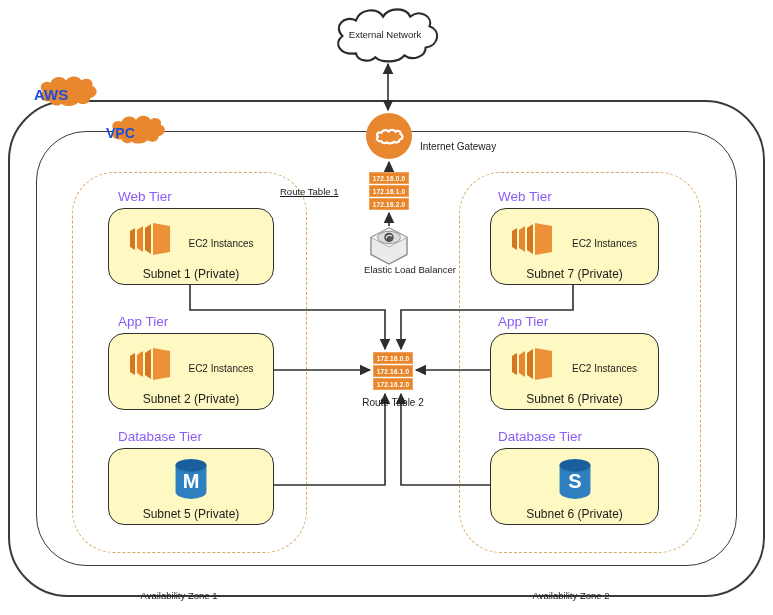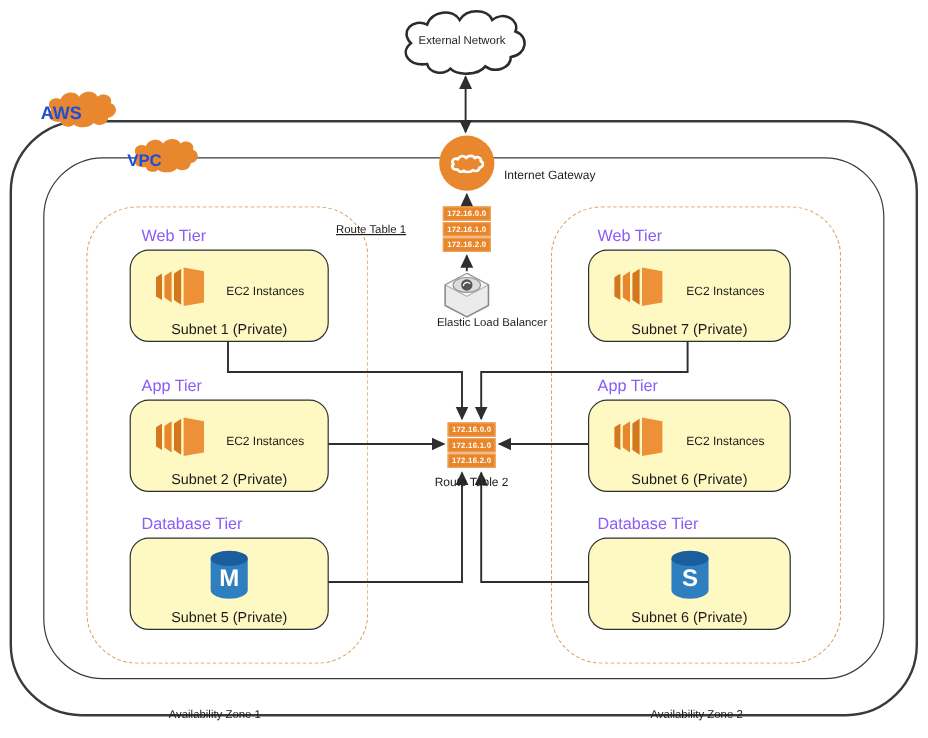--- a/index.html
+++ b/index.html
@@ -209,15 +209,15 @@
       <svg width="40" height="46" viewBox="0 0 44 48">
         <path d="M5,9 L5,38 A17,8 0 0 0 39,38 L39,9 Z" fill="#2e7fbf"></path>
         <ellipse cx="22" cy="9" rx="17" ry="7" fill="#1a5e9e"></ellipse>
         <text x="22" y="34" text-anchor="middle" font-size="22" font-weight="bold" fill="#ffffff" font-family="Liberation Sans, sans-serif">S</text>
       </svg>
     </span>
     <div class="subnet-label">Subnet 6 (Private)</div>
   </div>
 
   <div class="abs az-label center" style="left:109px;top:562px;width:140px;">Availability Zone 1</div>
-  <div class="abs az-label center" style="left:479px;top:562px;width:140px;text-align:right;">Availability Zone 2</div>
+  <div class="abs az-label center" style="left:501px;top:562px;width:140px;">Availability Zone 2</div>
 
 </div>
 
 </body></html>

